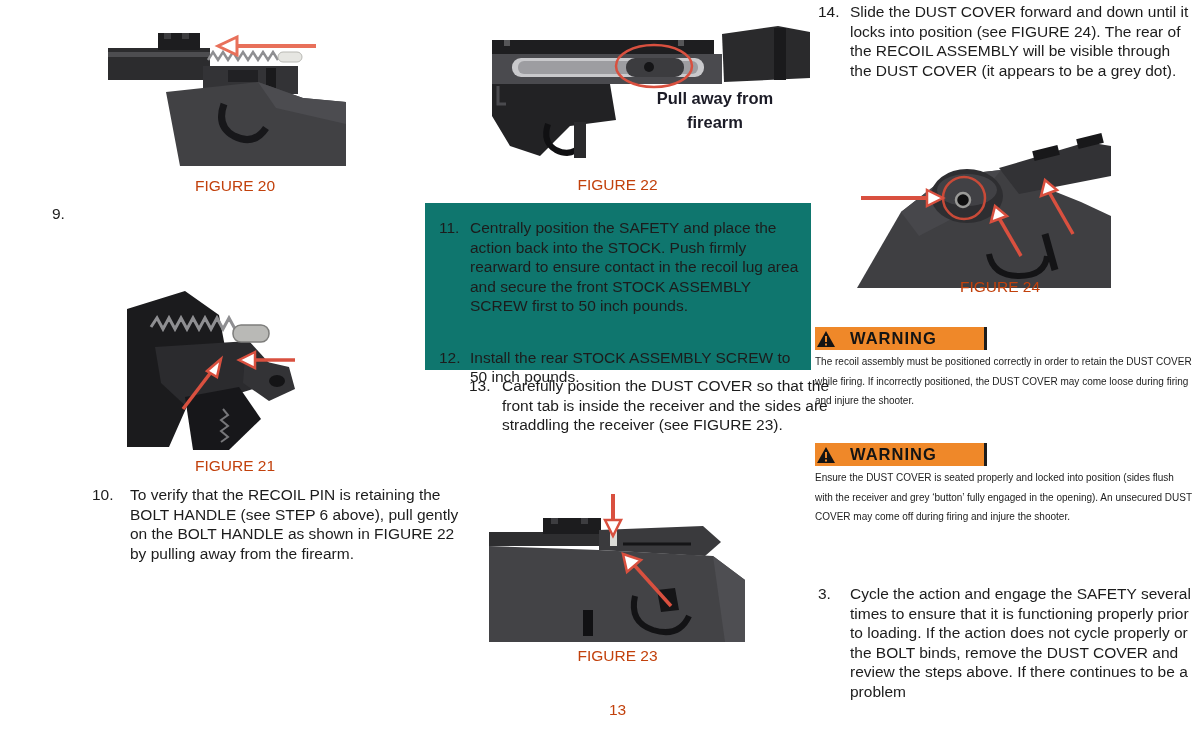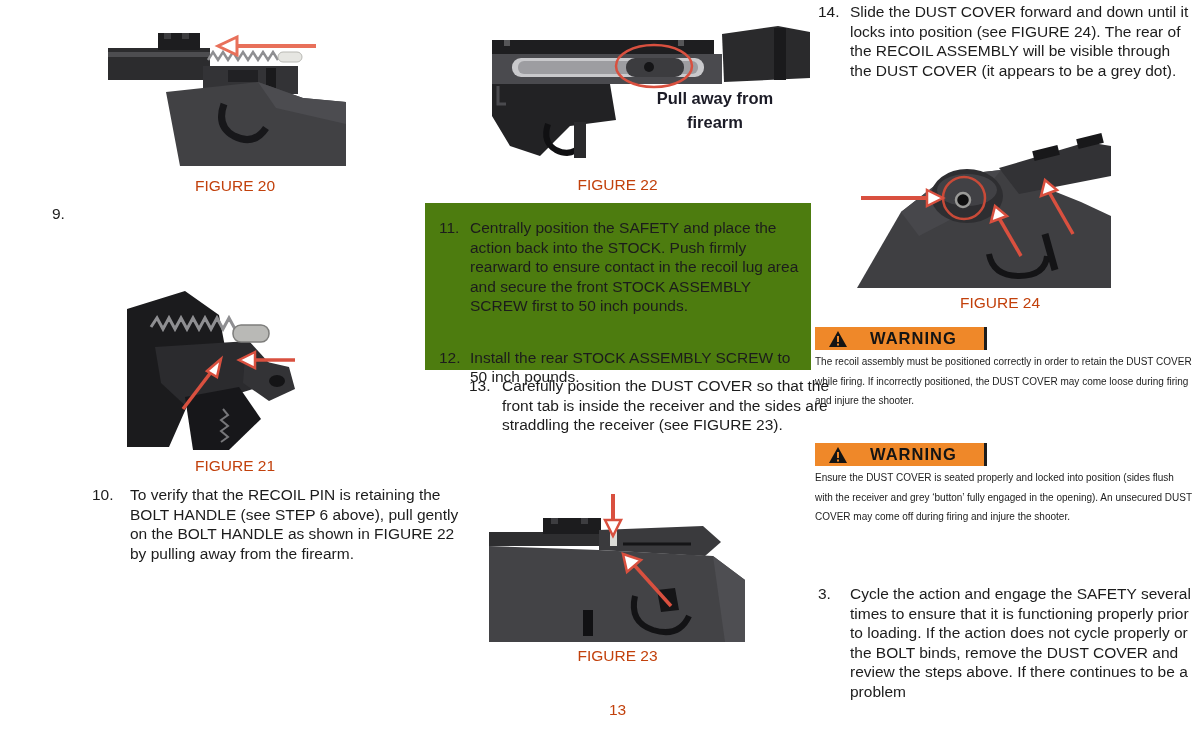--- a/index.html
+++ b/index.html
@@ -4,24 +4,24 @@
 <style>
   html,body{margin:0;padding:0;background:#ffffff;}
   body{width:1200px;height:753px;position:relative;overflow:hidden;
        font-family:"Liberation Sans", sans-serif;color:#1e1e1e;}
   .abs{position:absolute;}
   .step{display:flex;font-size:15.5px;line-height:19.5px;color:#1c1c1c;}
   .step .num{flex:0 0 auto;}
   .step .txt{flex:1 1 auto;}
   .caption{font-size:15.5px;text-align:center;color:#c2410c;}
   .body-text{font-size:10px;line-height:19.5px;color:#1c1c1c;}
-  .highlight-block{background:#4d7c0f;}
+  .highlight-block{background:#0f766e;}
   .warn-banner{display:flex;align-items:center;background:#ef8829;
                border-right:3px solid #1d1d1d;box-sizing:border-box;
-               padding:0 8px 0 14px;height:23px;gap:23px;}
+               padding:0 8px 0 2px;height:23px;gap:15px;}
   .warn-banner .warn-label{font-weight:bold;font-size:16.5px;color:#141414;
                letter-spacing:1px;}
   .fig-annotation{font-weight:bold;font-size:16.5px;line-height:24px;
                color:#1b1b26;text-align:center;}
   svg{display:block;}
 </style>
 </head>
 <body>
 
 <div class="abs" style="left:108px;top:8px;width:238px;height:158px;">
@@ -193,21 +193,21 @@
     <line x1="12" y1="84" x2="82" y2="84" stroke="#d9503f" stroke-width="4"></line>
     <polygon points="78,76 94,84 78,92" fill="#ffffff" stroke="#d9503f" stroke-width="2.5"></polygon>
 
     <line x1="172" y1="142" x2="150" y2="104" stroke="#d9503f" stroke-width="3.5"></line>
     <polygon points="142,108 146,92 158,102" fill="#ffffff" stroke="#d9503f" stroke-width="2.5"></polygon>
     <line x1="224" y1="120" x2="200" y2="78" stroke="#d9503f" stroke-width="3.5"></line>
     <polygon points="192,82 196,66 208,76" fill="#ffffff" stroke="#d9503f" stroke-width="2.5"></polygon>
   </svg>
 </div>
 
-<div class="abs caption" style="left:815px;top:294px;width:370px;">FIGURE 24</div>
+<div class="abs caption" style="left:815px;top:278px;width:370px;">FIGURE 24</div>
 
 <div class="abs warn-banner" style="left:815px;top:327px;width:172px;">
   <svg width="18" height="16" viewBox="0 0 18 16">
     <polygon points="9,0 18,16 0,16" fill="#141414"></polygon>
     <rect x="8" y="5" width="2" height="6" fill="#ef8829"></rect>
     <rect x="8" y="12.5" width="2" height="2" fill="#ef8829"></rect>
   </svg>
   <span class="warn-label">WARNING</span>
 </div>
 <div class="abs body-text" style="left:815px;top:352px;width:378px;">The recoil assembly must be positioned correctly in order to retain the DUST COVER while firing.  If incorrectly positioned, the DUST COVER may come loose during firing and injure the shooter.</div>

